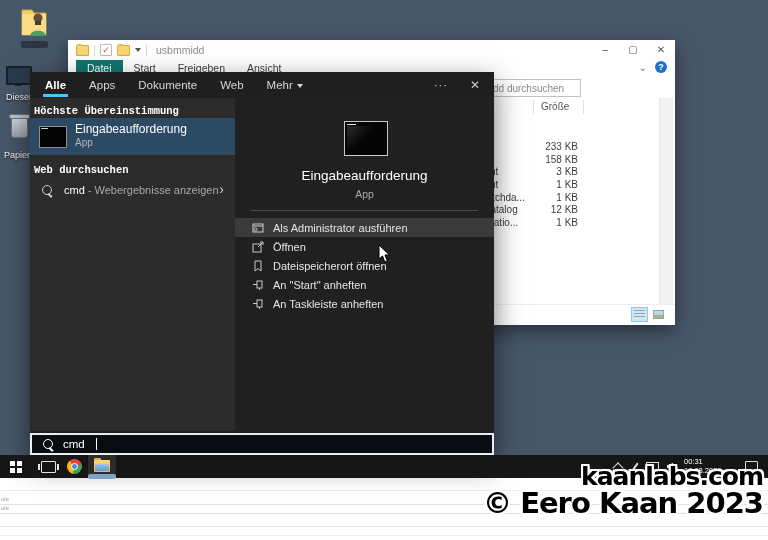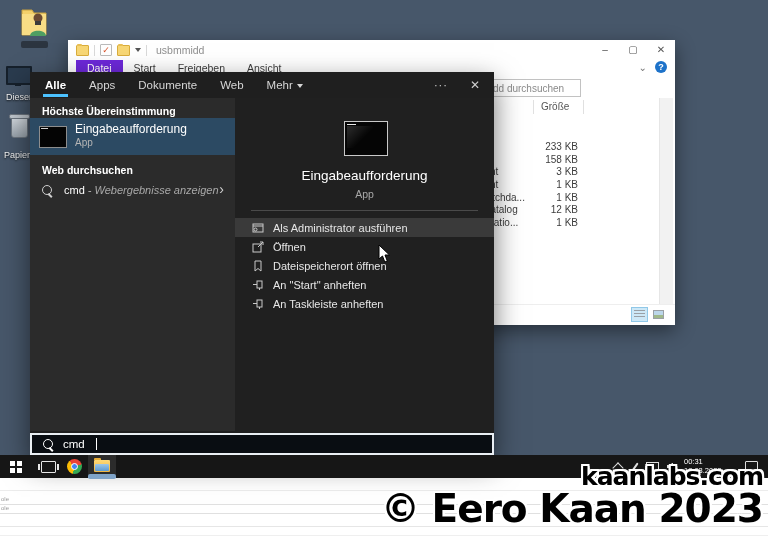--- a/index.html
+++ b/index.html
@@ -25,21 +25,21 @@
   .mini-folder{width:11px;height:9px;background:#f8d775;border:1px solid #d9ad3c;border-radius:1px;position:relative;}
   .mini-folder:before{content:"";position:absolute;left:0;top:-2px;width:5px;height:2px;background:#e9bf55;border-radius:1px 1px 0 0;}
   .qat-sep{width:1px;height:11px;background:#d9d9d9;}
   .check-ic{width:10px;height:10px;background:#fff;border:1px solid #bbb;border-radius:1px;color:#d9532a;font-size:9px;line-height:10px;text-align:center;font-weight:bold;}
   .qat-arrow{width:0;height:0;border-left:3px solid transparent;border-right:3px solid transparent;border-top:4px solid #555;}
   #exp-title{color:#8f8f8f;font-size:10.5px;margin-left:4px;}
   #exp-controls{position:absolute;right:0;top:0;height:20px;display:flex;align-items:center;gap:0;}
   .winbtn{width:28px;text-align:center;color:#555;font-size:10px;line-height:20px;}
   #exp-tabs{position:absolute;left:0;top:20px;right:0;height:17px;display:flex;align-items:stretch;padding-left:8px;gap:0;}
   .rtab{padding:0 11px;line-height:17px;font-size:10.5px;color:#3c3c3c;}
-  .rtab.active{background:#6d28d9;color:#fff;}
+  .rtab.active{background:#0f766e;color:#fff;}
   #ribbon-right{position:absolute;right:8px;top:21px;display:flex;align-items:center;gap:8px;}
   #collapse-glyph{color:#777;font-size:10px;}
   #help-circle{width:12px;height:12px;border-radius:50%;background:#1d72c9;color:#fff;font-size:9px;line-height:12px;text-align:center;font-weight:bold;}
   #exp-searchbox{position:absolute;left:370px;top:39px;width:136px;height:16px;border:1px solid #c2c2c2;background:#fff;display:flex;align-items:center;gap:4px;padding-left:5px;}
   #exp-searchbox .mag{flex:0 0 auto;}
   #exp-search-ph{font-size:10px;color:#8a8a8a;white-space:nowrap;}
   #exp-colhead{position:absolute;left:0;top:60px;right:0;height:15px;}
   #col-size-label{position:absolute;left:473px;top:1px;font-size:10px;color:#555;}
   .colsep{position:absolute;top:0;width:1px;height:14px;background:#e0e0e0;}
   #exp-rows{position:absolute;left:0;top:76px;right:0;}
@@ -59,30 +59,30 @@
   #sp-tabs{position:absolute;left:0;top:0;right:0;height:26px;display:flex;align-items:center;padding-left:15px;gap:23px;font-size:11.5px;color:#d6d6d6;}
   .sp-tab{position:relative;line-height:26px;}
   .sp-tab.active{color:#fff;font-weight:bold;}
   .sp-tab.active:after{content:"";position:absolute;left:-2px;right:-2px;bottom:1px;height:3px;background:#4cc2ff;}
   .tab-caret{display:inline-block;width:0;height:0;border-left:3.5px solid transparent;border-right:3.5px solid transparent;border-top:4px solid #d6d6d6;margin-left:4px;vertical-align:1px;}
   #sp-top-right{position:absolute;right:14px;top:0;height:26px;display:flex;align-items:center;gap:22px;color:#cfcfcf;}
   #sp-more{letter-spacing:1px;font-size:11px;}
   #sp-close{font-size:12px;}
   #sp-left{position:absolute;left:0;top:26px;width:205px;bottom:24px;background:#2b2b2b;}
   #sp-right{position:absolute;left:205px;right:0;top:26px;bottom:24px;background:#202020;}
-  .sec-head{position:absolute;left:12px;font-size:10.5px;font-weight:bold;color:#fff;white-space:nowrap;}
+  .sec-head{position:absolute;left:4px;font-size:10.5px;font-weight:bold;color:#fff;white-space:nowrap;font-family:Liberation Mono, monospace;}
   #best-row{position:absolute;left:0;right:0;top:20px;height:37px;background:#2c4a63;}
   .cmd-ic-s{position:absolute;left:9px;top:8px;width:26px;height:20px;background:#040404;border:1px solid #8d8d8d;}
   .cmd-ic-s:before{content:"";position:absolute;left:1px;top:1px;width:7px;height:1px;background:#cfcfcf;}
   #best-title{position:absolute;left:45px;top:4px;font-size:12px;color:#fff;}
   #best-sub{position:absolute;left:45px;top:19px;font-size:10px;color:#b5b5b5;}
   #web-row{position:absolute;left:0;right:0;top:80px;height:26px;}
   #web-row .mag{position:absolute;left:12px;top:7px;}
   #web-text{position:absolute;left:34px;top:6px;font-size:11px;color:#fff;white-space:nowrap;}
-  #web-suffix{color:#a8a8a8;font-style:italic;}
+  #web-suffix{color:#a8a8a8;}
   #web-chev{position:absolute;right:11px;top:3px;font-size:14px;color:#cfcfcf;}
   .cmd-ic-l{position:absolute;left:50%;margin-left:-21px;top:23px;width:42px;height:33px;background:#050505;border:1px solid #c9c9c9;}
   .cmd-ic-l:before{content:"";position:absolute;left:2px;top:2px;width:9px;height:1px;background:#e8e8e8;}
   .cmd-ic-l:after{content:"";position:absolute;left:2px;top:4px;width:26px;height:22px;background:linear-gradient(135deg,rgba(255,255,255,.16),rgba(255,255,255,0) 60%);}
   #detail-title{position:absolute;left:0;right:0;top:70px;text-align:center;font-size:13.5px;color:#fff;}
   #detail-sub{position:absolute;left:0;right:0;top:90px;text-align:center;font-size:10.5px;color:#a8a8a8;}
   #detail-div{position:absolute;left:16px;right:16px;top:112px;height:1px;background:#4a4a4a;}
   #actions{position:absolute;left:0;right:0;top:120px;}
   .act-row{position:relative;height:19px;display:flex;align-items:center;padding-left:17px;gap:9px;font-size:11px;color:#e6e6e6;}
   .act-row.hl{background:#3a3a3a;}
@@ -118,21 +118,21 @@
   
   #bottom-strip{left:0;top:478px;width:768px;height:62px;background:#fff;z-index:5;}
   .hline{position:absolute;left:0;width:768px;height:1px;}
   .frag{position:absolute;left:1px;font-size:6px;color:#9a9a9a;line-height:6px;}
   #blue-blip{position:absolute;left:88px;top:474px;width:28px;height:5px;background:#7fa3c8;border-radius:2px;z-index:35;}
 
   
   #watermark{position:absolute;right:5px;top:464px;z-index:50;text-align:right;color:#000;font-weight:bold;
              font-family:"DejaVu Sans","Liberation Sans",sans-serif;line-height:1;}
   #wm1{font-size:25px;letter-spacing:-1px;}
-  #wm2{font-size:39px;letter-spacing:-1px;margin-top:0px;text-align:center;}
+  #wm2{font-size:29px;letter-spacing:-1px;margin-top:0px;text-align:center;}
   .outline{text-shadow:-2px -2px 0 #fff,2px -2px 0 #fff,-2px 2px 0 #fff,2px 2px 0 #fff,0 -2px 0 #fff,0 2px 0 #fff,-2px 0 0 #fff,2px 0 0 #fff;}
 
   
   .mag{width:8px;height:8px;border:1.5px solid currentColor;border-radius:50%;position:relative;color:#cfcfcf;}
   .mag:after{content:"";position:absolute;left:6px;top:7px;width:5px;height:1.5px;background:currentColor;transform:rotate(45deg);transform-origin:0 0;}
   .mag.dark{color:#8a8a8a;transform:scale(.85);}
   #cursor{position:absolute;left:378px;top:244px;z-index:40;}
 </style>
 </head>
 <body>

